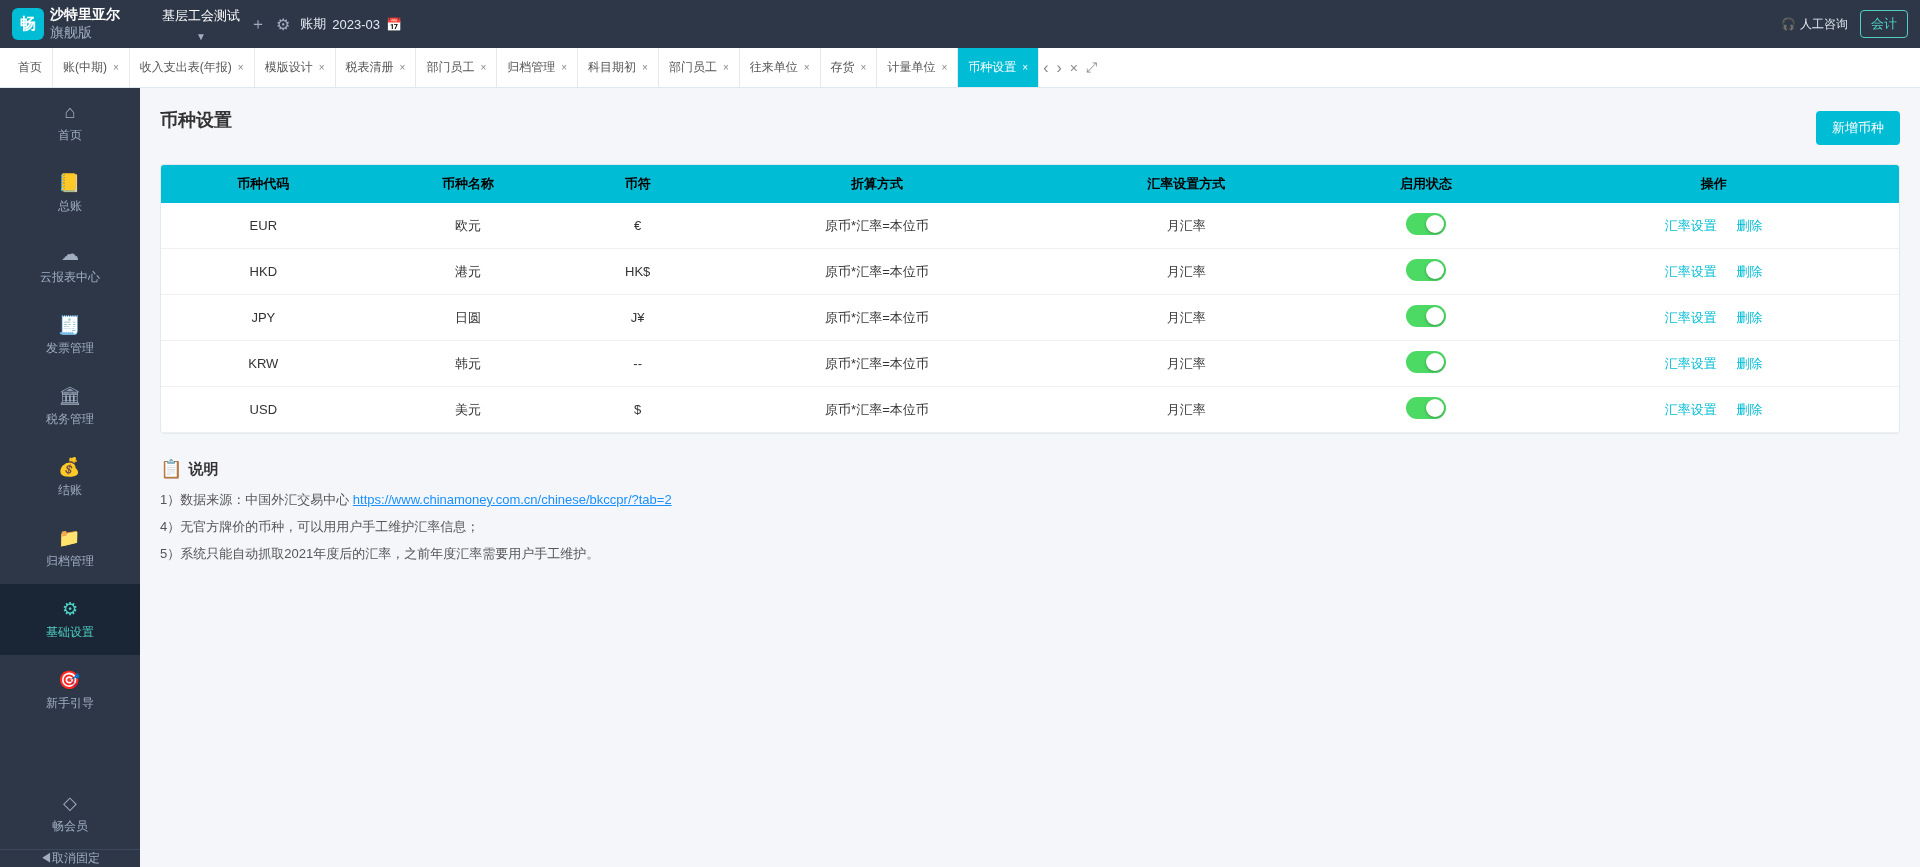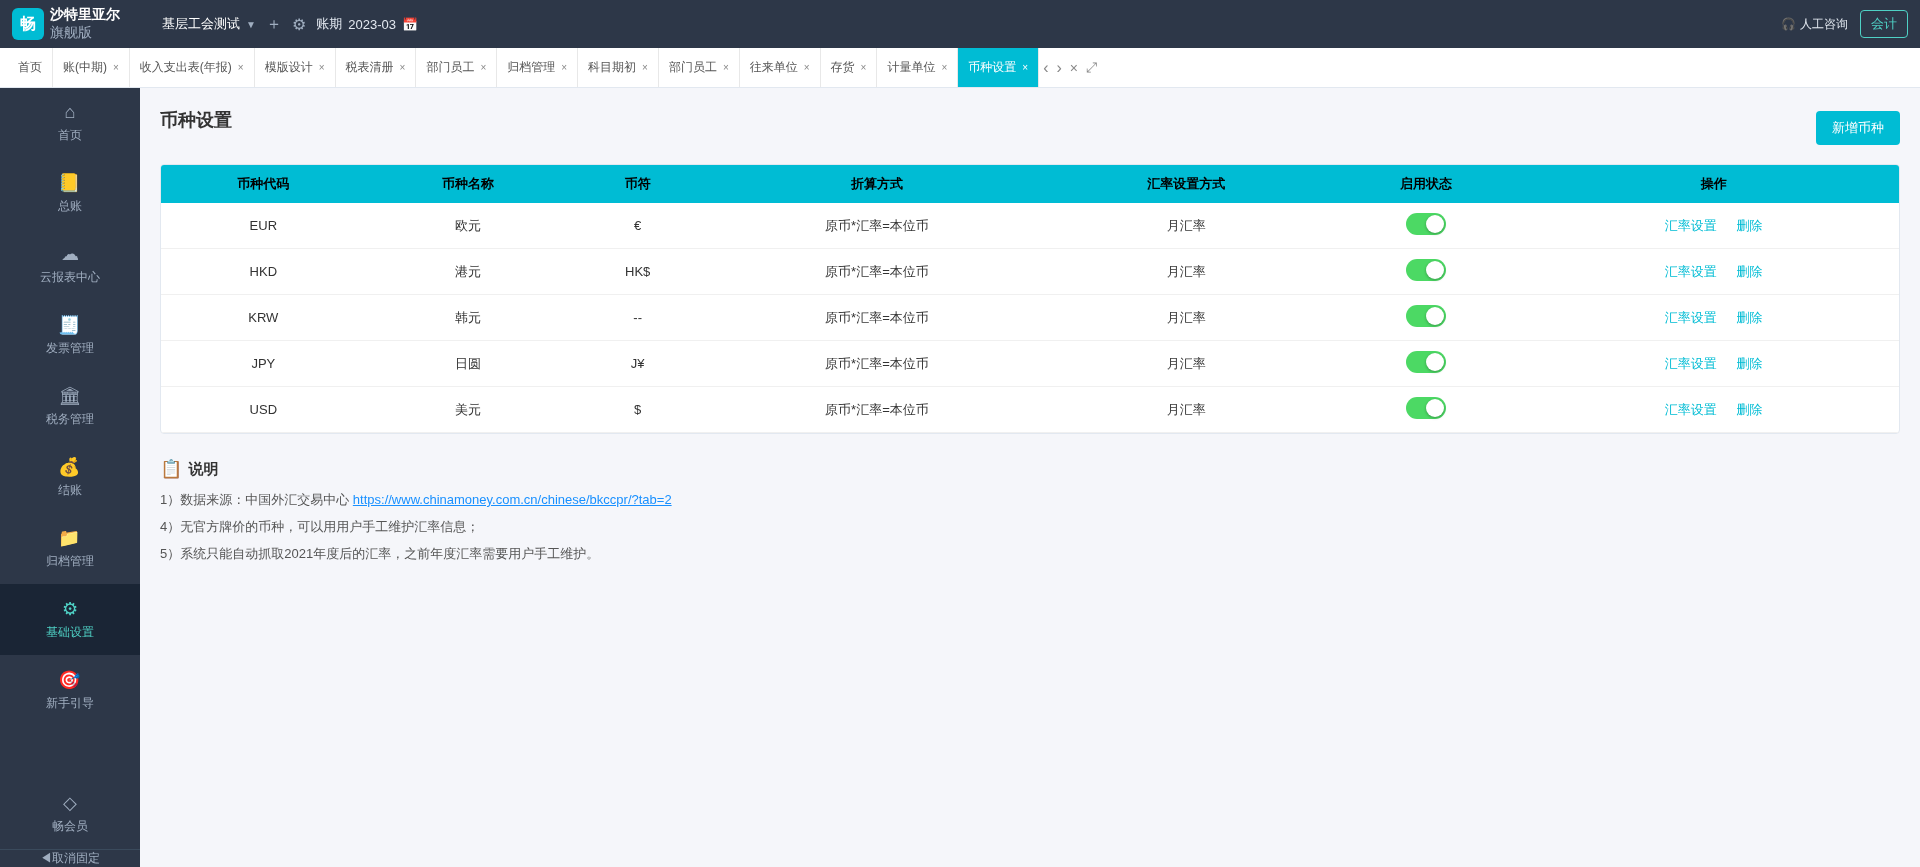--- a/index.html
+++ b/index.html
@@ -4,21 +4,21 @@
   <style>
     * { box-sizing: border-box; margin: 0; padding: 0; }
     body { font-family: 'Microsoft YaHei', '微软雅黑', Arial, sans-serif; font-size: 13px; background: #f0f2f5; display: flex; flex-direction: column; height: 867px; overflow: hidden; }
 
     
     .top-bar { height: 48px; background: #2d3748; display: flex; align-items: center; padding: 0 12px; gap: 10px; flex-shrink: 0; }
     .logo-area { display: flex; align-items: center; gap: 6px; width: 140px; }
     .logo-icon { width: 32px; height: 32px; background: #00bcd4; border-radius: 6px; display: flex; align-items: center; justify-content: center; color: white; font-size: 16px; font-weight: bold; }
     .logo-text { color: white; font-size: 14px; font-weight: bold; }
     .logo-sub { color: #a0aec0; font-size: 14px; }
-    .workspace-selector { display: flex; align-items: center; gap: 6px; color: white; font-size: 13px; cursor: pointer; }
+    .workspace-selector { display: flex; align-items: center; gap: 6px; color: white; font-size: 13px; cursor: pointer; flex-direction: column; }
     .workspace-selector .chevron { color: #a0aec0; font-size: 10px; }
     .top-bar-actions { margin-left: auto; display: flex; align-items: center; gap: 12px; }
     .period-info { color: #e2e8f0; font-size: 13px; display: flex; align-items: center; gap: 6px; }
     .calendar-icon { color: #00bcd4; }
     .add-btn { color: #a0aec0; font-size: 16px; cursor: pointer; }
     .settings-btn { color: #a0aec0; font-size: 16px; cursor: pointer; }
     .support-btn { color: #e2e8f0; font-size: 12px; display: flex; align-items: center; gap: 4px; cursor: pointer; }
     .account-btn { background: transparent; border: 1px solid #4fd1c5; color: #4fd1c5; padding: 4px 10px; border-radius: 4px; cursor: pointer; font-size: 13px; }
 
     
@@ -253,37 +253,37 @@
       <td>月汇率</td>
       <td>
         <span class="toggle"></span>
       </td>
       <td>
         <a class="action-link">汇率设置</a>
         <a class="action-link">删除</a>
       </td>
     </tr>
               <tr>
+      <td>JPY</td>
+      <td>日圆</td>
+      <td>J¥</td>
+      <td>原币*汇率=本位币</td>
+      <td>月汇率</td>
+      <td>
+        <span class="toggle"></span>
+      </td>
+      <td>
+        <a class="action-link">汇率设置</a>
+        <a class="action-link">删除</a>
+      </td>
+    </tr>
+              <tr>
       <td>KRW</td>
       <td>韩元</td>
       <td>--</td>
-      <td>原币*汇率=本位币</td>
-      <td>月汇率</td>
-      <td>
-        <span class="toggle"></span>
-      </td>
-      <td>
-        <a class="action-link">汇率设置</a>
-        <a class="action-link">删除</a>
-      </td>
-    </tr>
-              <tr>
-      <td>JPY</td>
-      <td>日圆</td>
-      <td>J¥</td>
       <td>原币*汇率=本位币</td>
       <td>月汇率</td>
       <td>
         <span class="toggle"></span>
       </td>
       <td>
         <a class="action-link">汇率设置</a>
         <a class="action-link">删除</a>
       </td>
     </tr>

